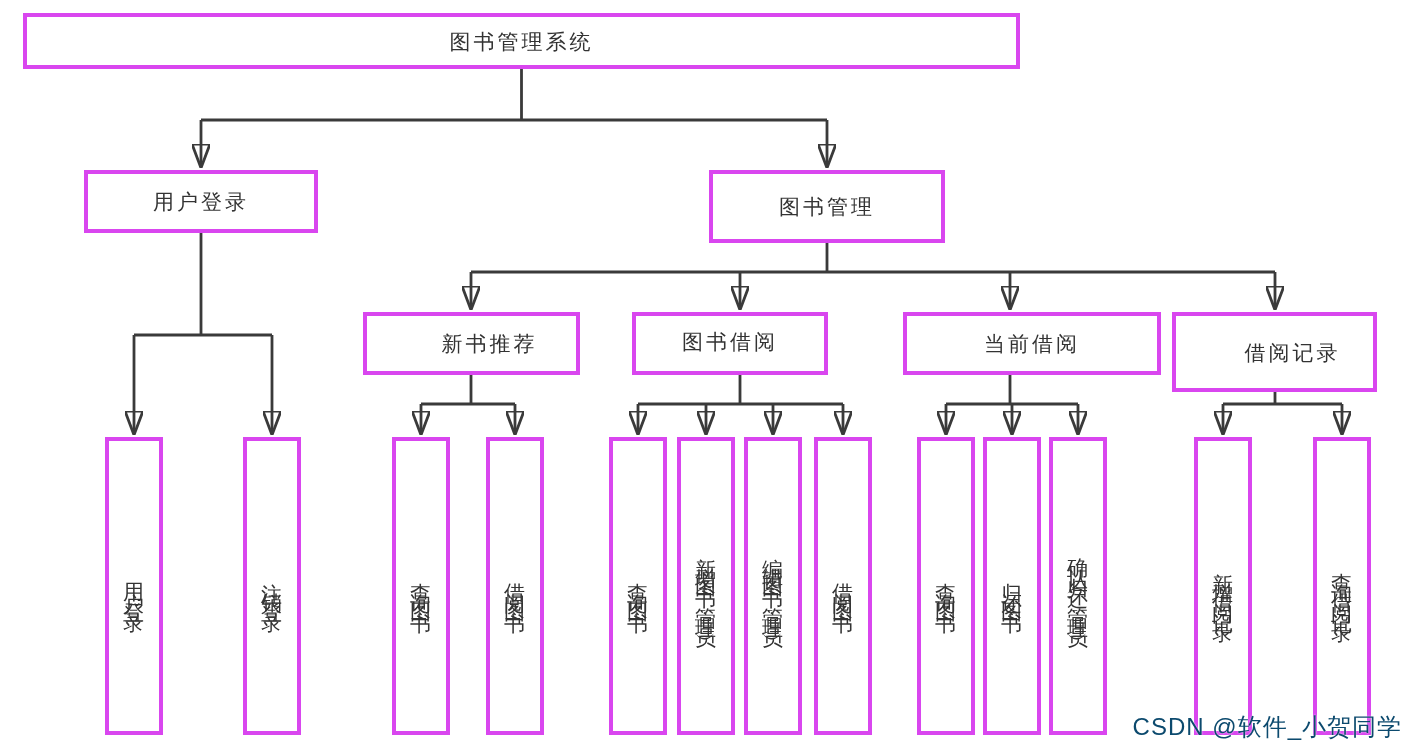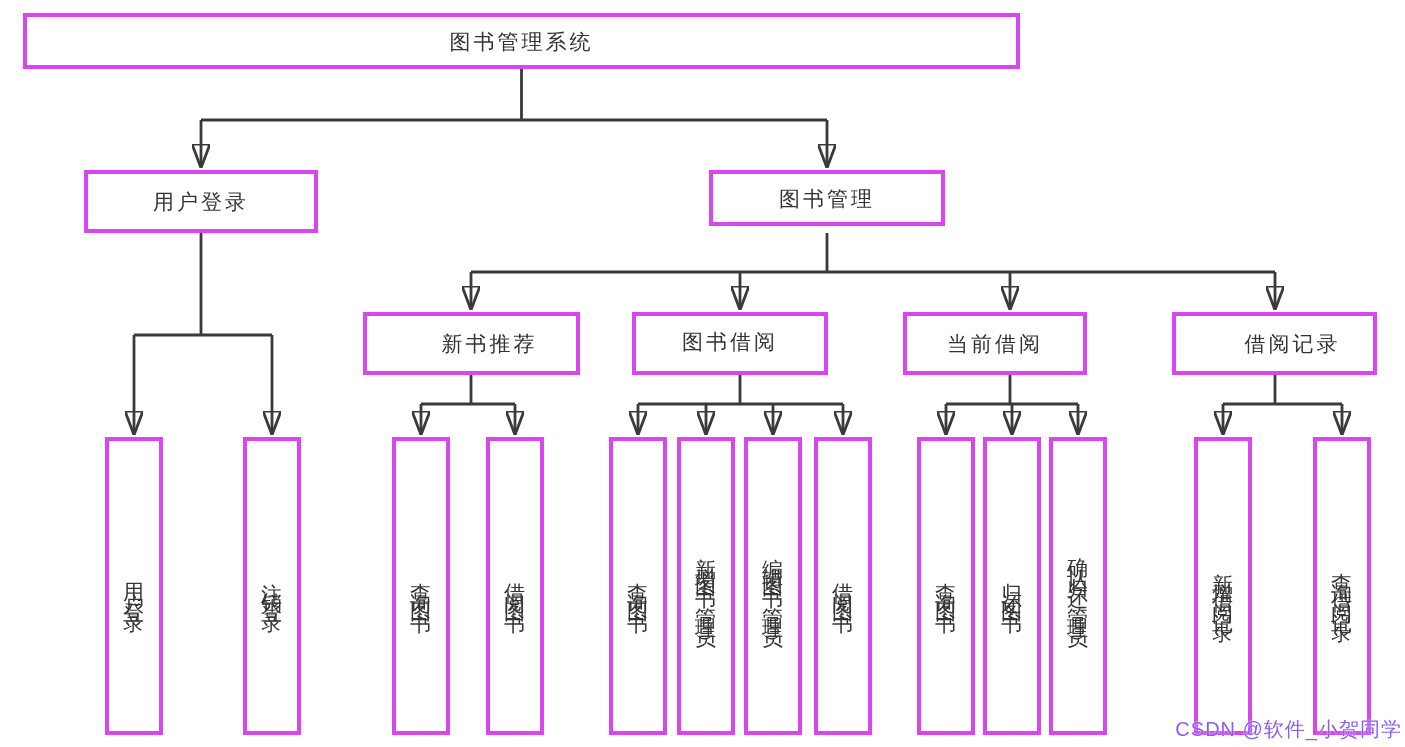--- a/index.html
+++ b/index.html
@@ -29,22 +29,22 @@
     writing-mode:vertical-rl;
     text-orientation:mixed;
     letter-spacing:10px;
     font-size:21px;color:#333333;
     line-height:1;
     max-height:286px;
   }
   .watermark{
     position:absolute;
     right:3px;bottom:4px;
-    font-size:20px;
-    color:#8b5cf6;
+    font-size:24px;
+    color:#0c4a6e;
     letter-spacing:1px;
     text-shadow:0 0 2px #ffffff;
     white-space:nowrap;
   }
 </style>
 </head>
 <body>
 
 <div class="stage">
 
@@ -99,26 +99,26 @@
     <g>
       <path d="M1275,375 V404 M1223,404 H1342"></path>
       <line x1="1223" y1="404" x2="1223" y2="434" marker-end="url(#ah)"></line>
       <line x1="1342" y1="404" x2="1342" y2="434" marker-end="url(#ah)"></line>
     </g>
   </svg>
 
   <div class="node" style="left:23px;top:13px;width:997px;height:56px;">图书管理系统</div>
 
   <div class="node" style="left:84px;top:170px;width:234px;height:63px;">用户登录</div>
-  <div class="node" style="left:709px;top:170px;width:236px;height:56px;">图书管理</div>
+  <div class="node" style="left:709px;top:170px;width:236px;height:73px;">图书管理</div>
 
   <div class="node" style="left:363px;top:312px;width:217px;height:63px;padding-left:36px;">新书推荐</div>
   <div class="node" style="left:632px;top:312px;width:196px;height:63px;font-family:Liberation Mono, monospace;">图书借阅</div>
-  <div class="node" style="left:903px;top:312px;width:184px;height:63px;">当前借阅</div>
-  <div class="node" style="left:1172px;top:312px;width:205px;height:63px;padding-left:36px;">借阅记录</div>
+  <div class="node" style="left:903px;top:312px;width:258px;height:63px;">当前借阅</div>
+  <div class="node" style="left:1172px;top:312px;width:205px;height:80px;padding-left:36px;">借阅记录</div>
 
   <div class="node leaf" style="left:105px;top:437px;width:58px;height:298px;">
     <span class="vtext">用户登录</span>
   </div>
   <div class="node leaf" style="left:243px;top:437px;width:58px;height:298px;">
     <span class="vtext">注销登录</span>
   </div>
 
   <div class="node leaf" style="left:392px;top:437px;width:58px;height:298px;">
     <span class="vtext">查询图书</span>

